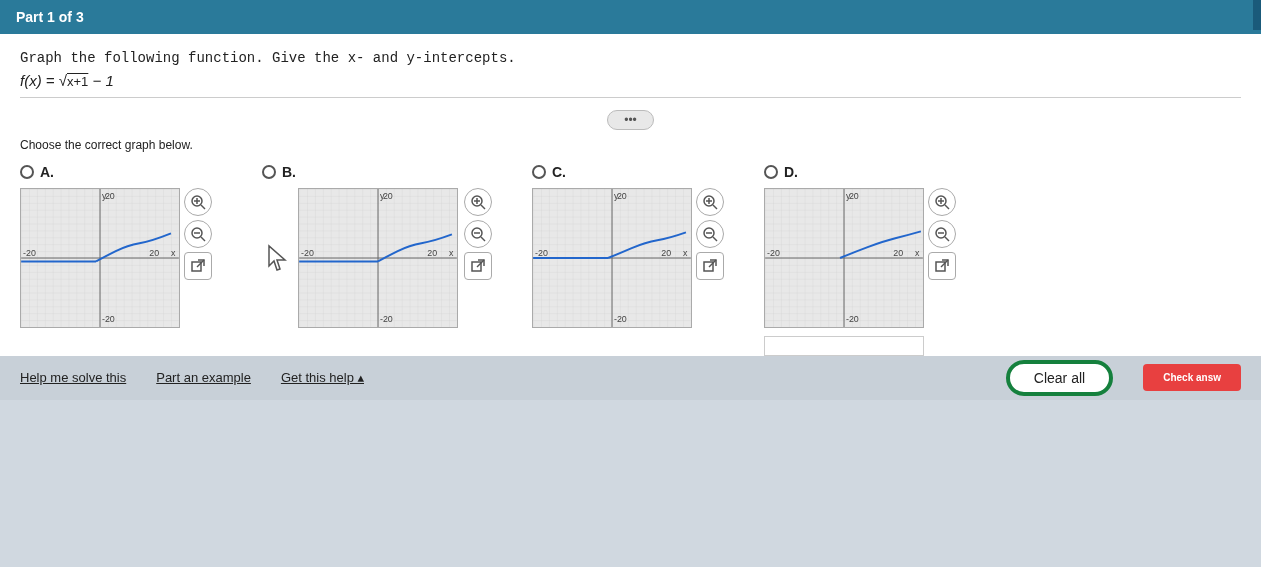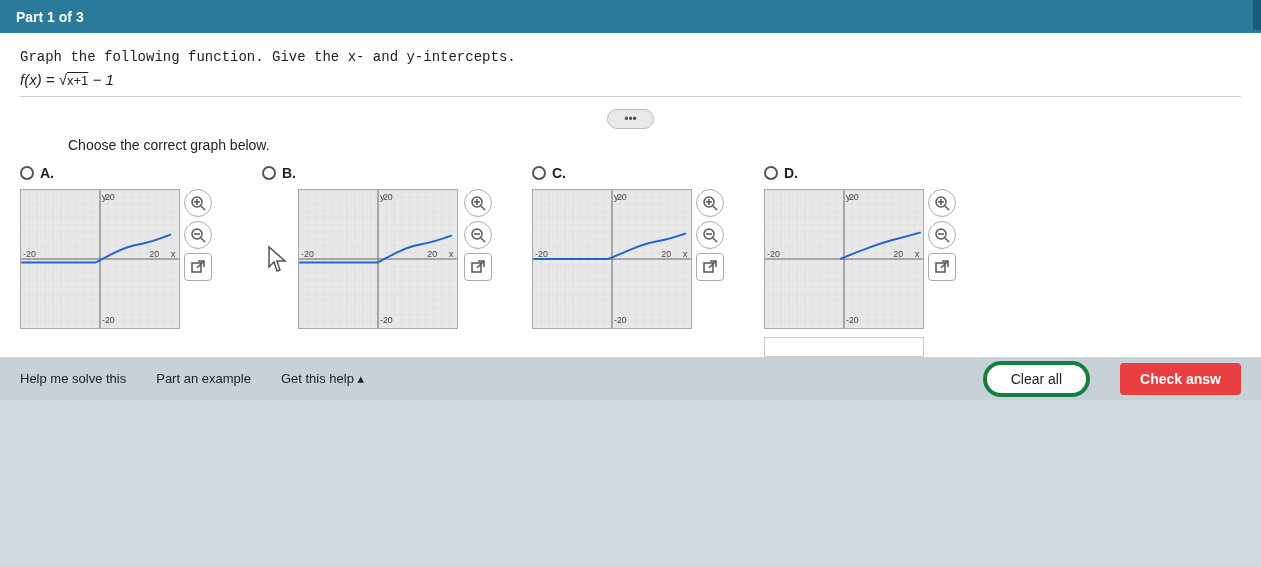--- a/index.html
+++ b/index.html
@@ -64,24 +64,23 @@
       border-radius: 10px;
       padding: 2px 16px;
       font-size: 12px;
       cursor: pointer;
       color: #555;
       display: flex;
       align-items: center;
       gap: 4px;
     }
     .choose-text {
-      font-size: 14px;
+      font-size: 12px;
       color: #222;
       margin-bottom: 12px;
-      margin-left: 48px;
     }
     .graphs-row {
       display: flex;
       flex-direction: row;
       gap: 20px;
       align-items: flex-start;
       flex: 1;
     }
     .graph-option {
       display: flex;
@@ -163,40 +162,41 @@
       height: 50px;
       display: flex;
       align-items: center;
       padding: 0 20px;
       gap: 30px;
       margin-top: auto;
     }
     .bottom-link {
       font-size: 13px;
       color: #222;
+      text-decoration: underline;
       cursor: pointer;
       background: none;
       border: none;
     }
     .clear-all-btn {
       margin-left: auto;
       background: white;
       border: 4px solid #15803d;
       border-radius: 20px;
       padding: 6px 24px;
       font-size: 14px;
       cursor: pointer;
       color: #222;
     }
     .check-answer-btn {
       background: #e84040;
       border: none;
       border-radius: 4px;
       padding: 8px 20px;
-      font-size: 14px;
+      font-size: 10px;
       cursor: pointer;
       color: white;
       font-weight: bold;
     }
     .axis-line {
       stroke: #666;
       stroke-width: 1;
     }
     .curve-line {
       stroke: #2266cc;

